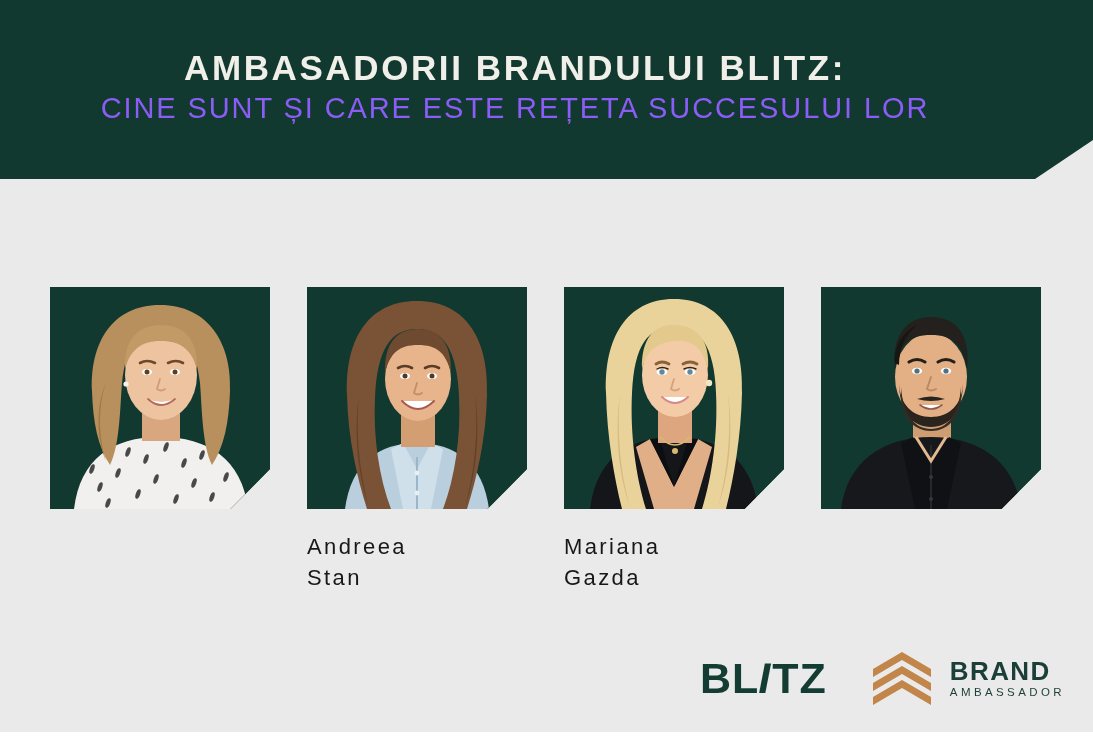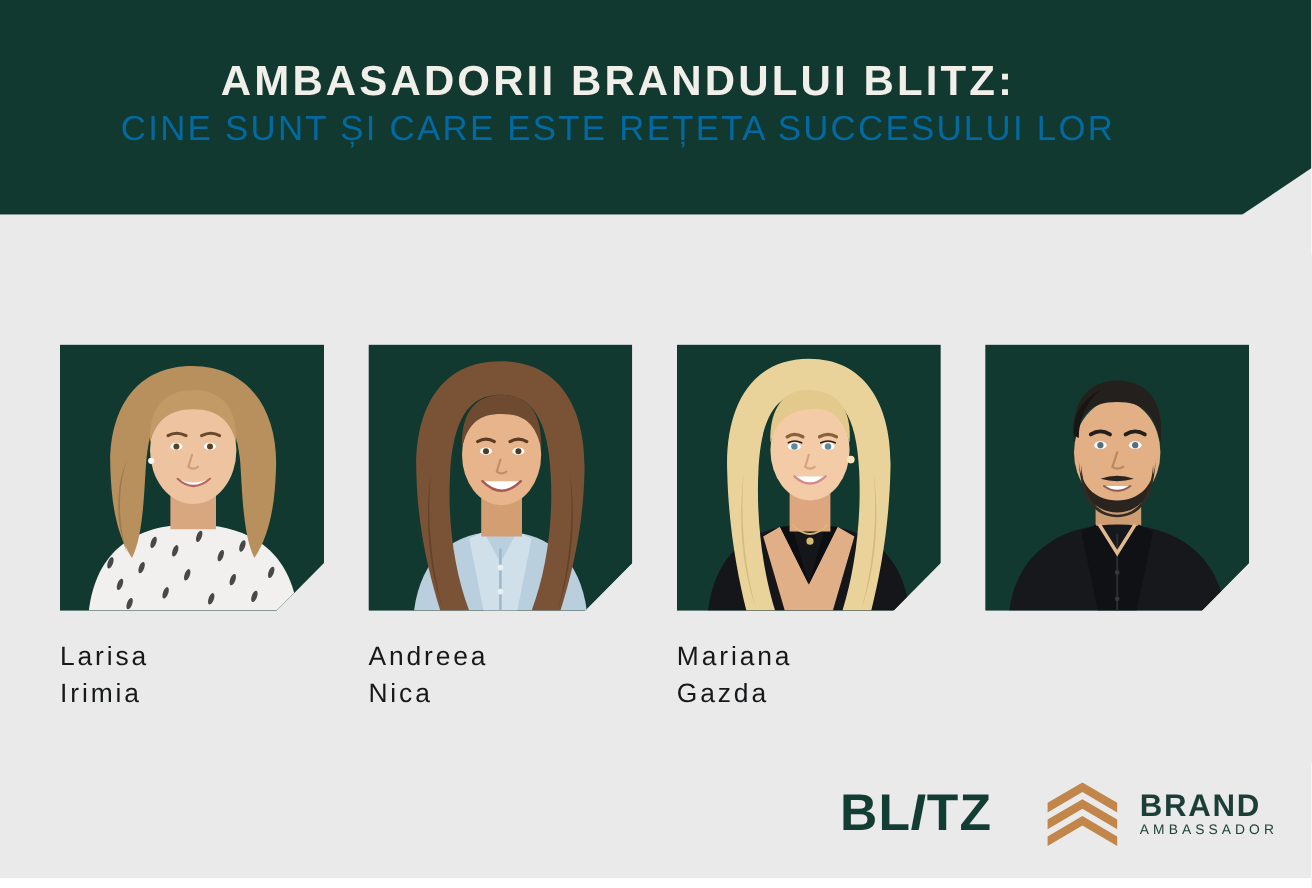--- a/index.html
+++ b/index.html
@@ -45,21 +45,21 @@
   #title-line {
     color: #f1efe9;
     font-size: 35px;
     font-weight: 700;
     letter-spacing: 2.6px;
     line-height: 1;
     white-space: nowrap;
     text-align: center;
   }
   #subtitle-line {
-    color: #0369a1;
+    color: #8b5cf6;
     font-size: 29px;
     font-weight: 500;
     letter-spacing: 1.9px;
     line-height: 1;
     white-space: nowrap;
     text-align: center;
   }
 
   
   #people-row {
@@ -213,22 +213,20 @@
 
             <path d="M110 92 L107 102 Q111 105 115 102" stroke="#cf9d79" stroke-width="1.8" fill="none" stroke-linecap="round"></path>
 
             <path d="M98 112 Q111 124 125 112 Q111 118 98 112 Z" fill="#ffffff"></path>
             <path d="M98 112 Q111 124 125 112" stroke="#b5675e" stroke-width="1.8" fill="none" stroke-linecap="round"></path>
 
             <circle cx="76" cy="97" r="2.6" fill="#f6f3ee"></circle>
           </g>
         </svg>
       </div>
-      <div class="person-name">Larisa
-Irimia</div>
     </div>
 
     <div class="person-card">
       <div class="photo-frame">
         <svg class="portrait" viewBox="0 0 220 222" preserveAspectRatio="xMidYMax meet">
           <defs>
             <clipPath id="cl2">
                 <rect x="0" y="0" width="220" height="222"></rect>
               </clipPath>
           </defs>
@@ -258,21 +256,21 @@
             <path d="M91 81 Q98 77 105 81" stroke="#5a3c24" stroke-width="2.6" fill="none" stroke-linecap="round"></path>
             <path d="M118 81 Q125 77 132 81" stroke="#5a3c24" stroke-width="2.6" fill="none" stroke-linecap="round"></path>
             <path d="M110 96 L107 106 Q111 109 115 106" stroke="#c08f68" stroke-width="1.8" fill="none" stroke-linecap="round"></path>
 
             <path d="M95 114 Q111 130 127 114 Z" fill="#ffffff"></path>
             <path d="M95 114 Q111 130 127 114" stroke="#a85a52" stroke-width="2" fill="none" stroke-linecap="round"></path>
           </g>
         </svg>
       </div>
       <div class="person-name">Andreea
-Nica</div>
+Stan</div>
     </div>
 
     <div class="person-card">
       <div class="photo-frame">
         <svg class="portrait" viewBox="0 0 220 222" preserveAspectRatio="xMidYMax meet">
           <defs>
             <clipPath id="cl3">
                 <rect x="0" y="0" width="220" height="222"></rect>
               </clipPath>
           </defs>

